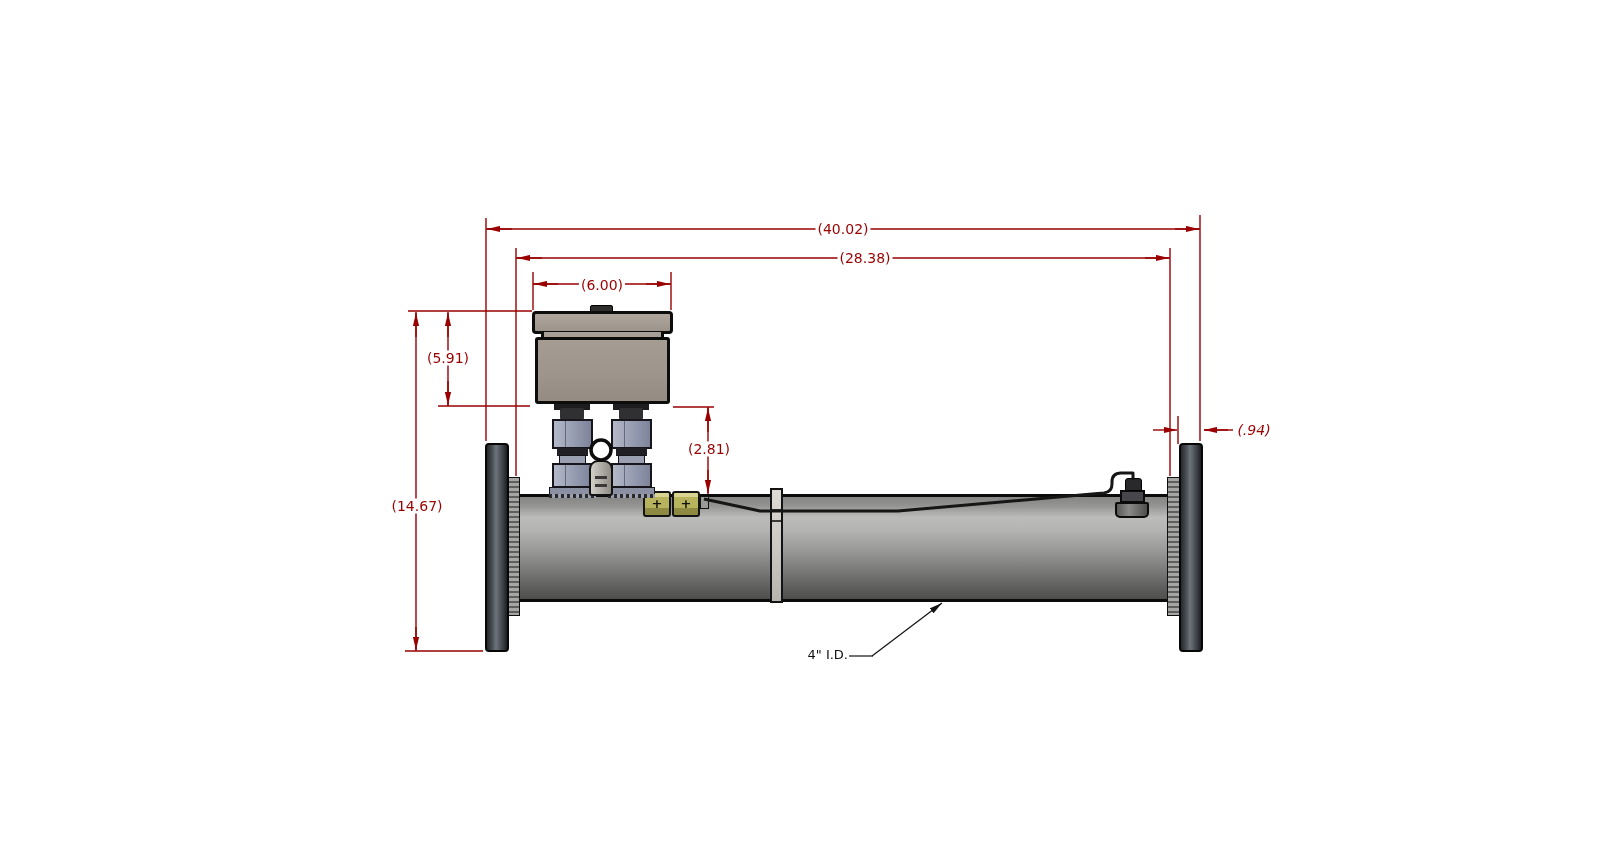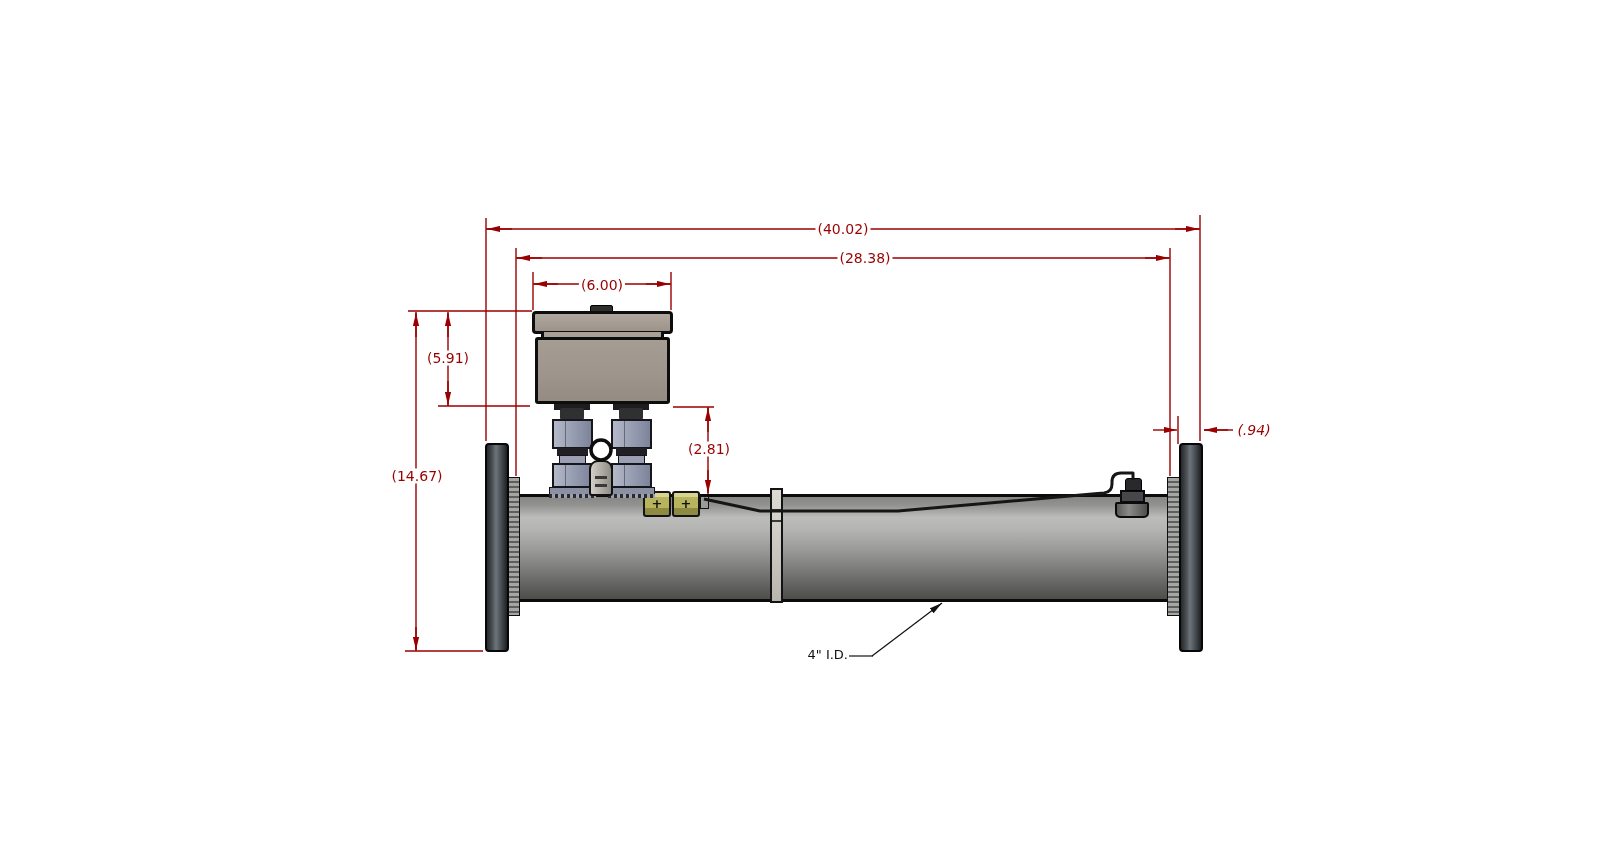--- a/index.html
+++ b/index.html
@@ -165,18 +165,18 @@
     <g stroke="#111" stroke-width="1.2">
       <line x1="849" y1="656" x2="873" y2="656"></line>
       <line x1="872" y1="656" x2="942" y2="603" marker-end="url(#ab)"></line>
     </g>
   </svg>
 
   <div class="dim" style="left:843px;top:229px;">(40.02)</div>
   <div class="dim" style="left:845px;top:258px;margin-left:20px;">(28.38)</div>
   <div class="dim" style="left:602px;top:285px;text-align:center;">(6.00)</div>
   <div class="dim" style="left:448px;top:358px;">(5.91)</div>
-  <div class="dim" style="left:417px;top:476px;">(14.67)</div>
+  <div class="dim" style="left:417px;top:506px;">(14.67)</div>
   <div class="dim" style="left:709px;top:449px;">(2.81)</div>
   <div class="dim" style="left:1254px;top:430px;font-style:italic;">(.94)</div>
   <div class="blk" style="left:806px;top:647px;width:42px;text-align:right;">4" I.D.</div>
 
 </div>
 
 </body></html>

